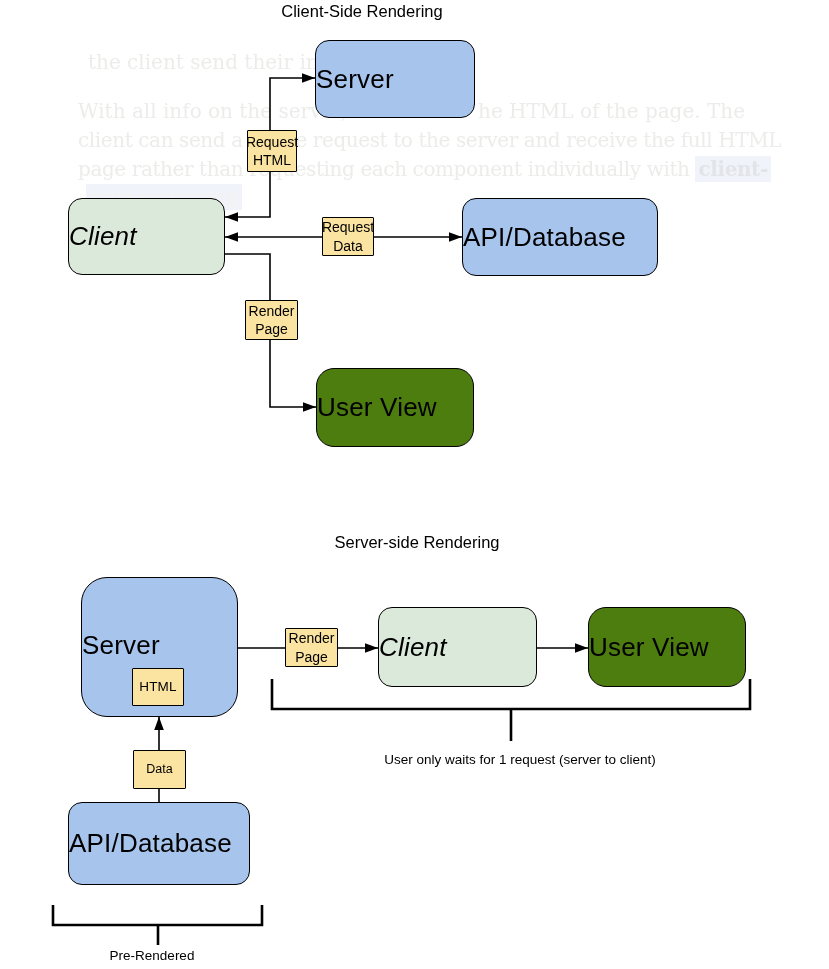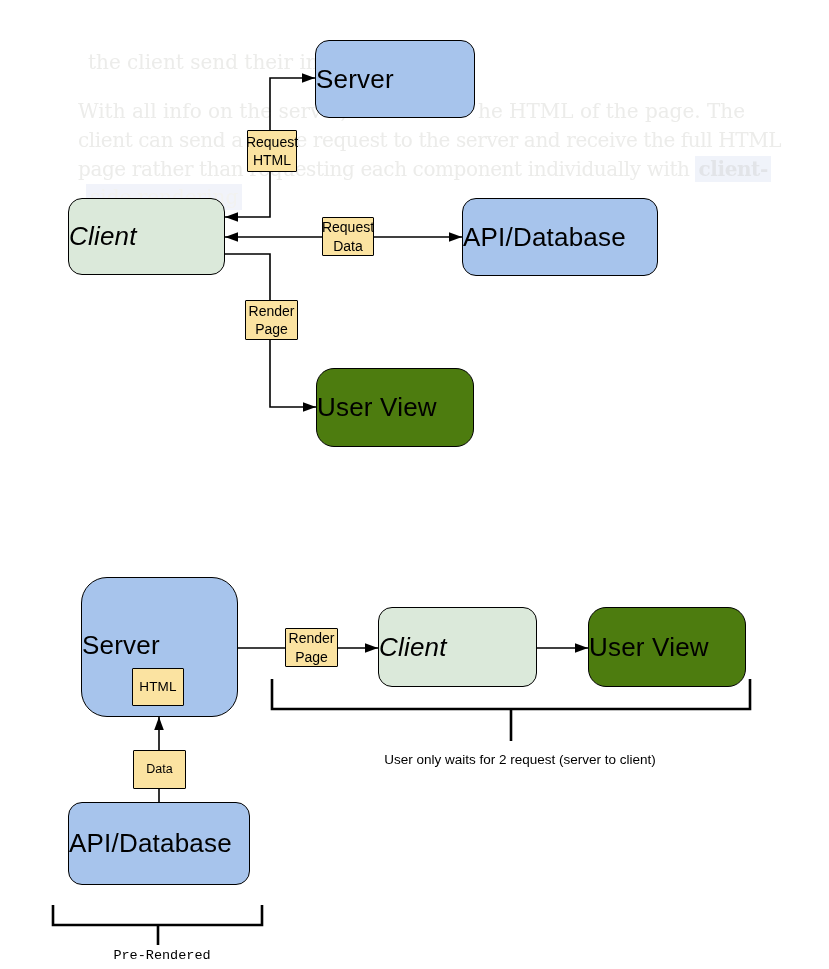--- a/index.html
+++ b/index.html
@@ -80,20 +80,21 @@
       <polygon points="159,717 154.2,730 163.8,730"></polygon>
     </g>
     <g stroke="#000000" stroke-width="2.6" fill="none">
       <polyline points="272,679 272,709 750,709 750,679"></polyline>
       <line x1="511" y1="709" x2="511" y2="741"></line>
       <polyline points="53,905 53,925 262,925 262,905"></polyline>
       <line x1="158" y1="925" x2="158" y2="945"></line>
     </g>
   </svg>
 
+  <div class="title" style="left:212px;top:2px;">Client-Side Rendering</div>
 
   <div class="node blue" style="left:315px;top:40px;width:160px;height:78px;">
     <span>Server</span>
   </div>
 
   <div class="node green" style="left:68px;top:198px;width:157px;height:77px;">
     <span>Client</span>
   </div>
 
   <div class="node blue" style="left:462px;top:198px;width:196px;height:78px;">
@@ -104,20 +105,21 @@
     <span>User View</span>
   </div>
 
   <div class="tag" style="left:247px;top:130px;width:50px;height:42px;">Request
 HTML</div>
   <div class="tag" style="left:322px;top:217px;width:52px;height:39px;">Request
 Data</div>
   <div class="tag" style="left:245px;top:300px;width:53px;height:40px;">Render
 Page</div>
 
+  <div class="title" style="left:267px;top:533px;">Server-side Rendering</div>
 
   <div class="node blue srv-big" style="left:81px;top:577px;width:157px;height:140px;">
     <span class="srv-label">Server</span>
     <div class="tag tag-html" style="left:50px;top:90px;width:52px;height:38px;">HTML</div>
   </div>
 
   <div class="node green" style="left:378px;top:607px;width:159px;height:80px;">
     <span>Client</span>
   </div>
 
@@ -126,16 +128,16 @@
   </div>
 
   <div class="node blue" style="left:68px;top:802px;width:182px;height:83px;">
     <span>API/Database</span>
   </div>
 
   <div class="tag" style="left:285px;top:628px;width:53px;height:39px;">Render
 Page</div>
   <div class="tag tag-data" style="left:133px;top:750px;width:53px;height:39px;">Data</div>
 
-  <div class="caption" style="left:330px;top:752px;width:380px;">User only waits for 2 request (server to client)</div>
-  <div class="caption" style="left:62px;top:948px;width:200px;font-family:Liberation Mono, monospace;">Pre-Rendered</div>
+  <div class="caption" style="left:330px;top:752px;width:380px;">User only waits for 1 request (server to client)</div>
+  <div class="caption" style="left:52px;top:948px;width:200px;">Pre-Rendered</div>
 
 </div>
 
 </body></html>

